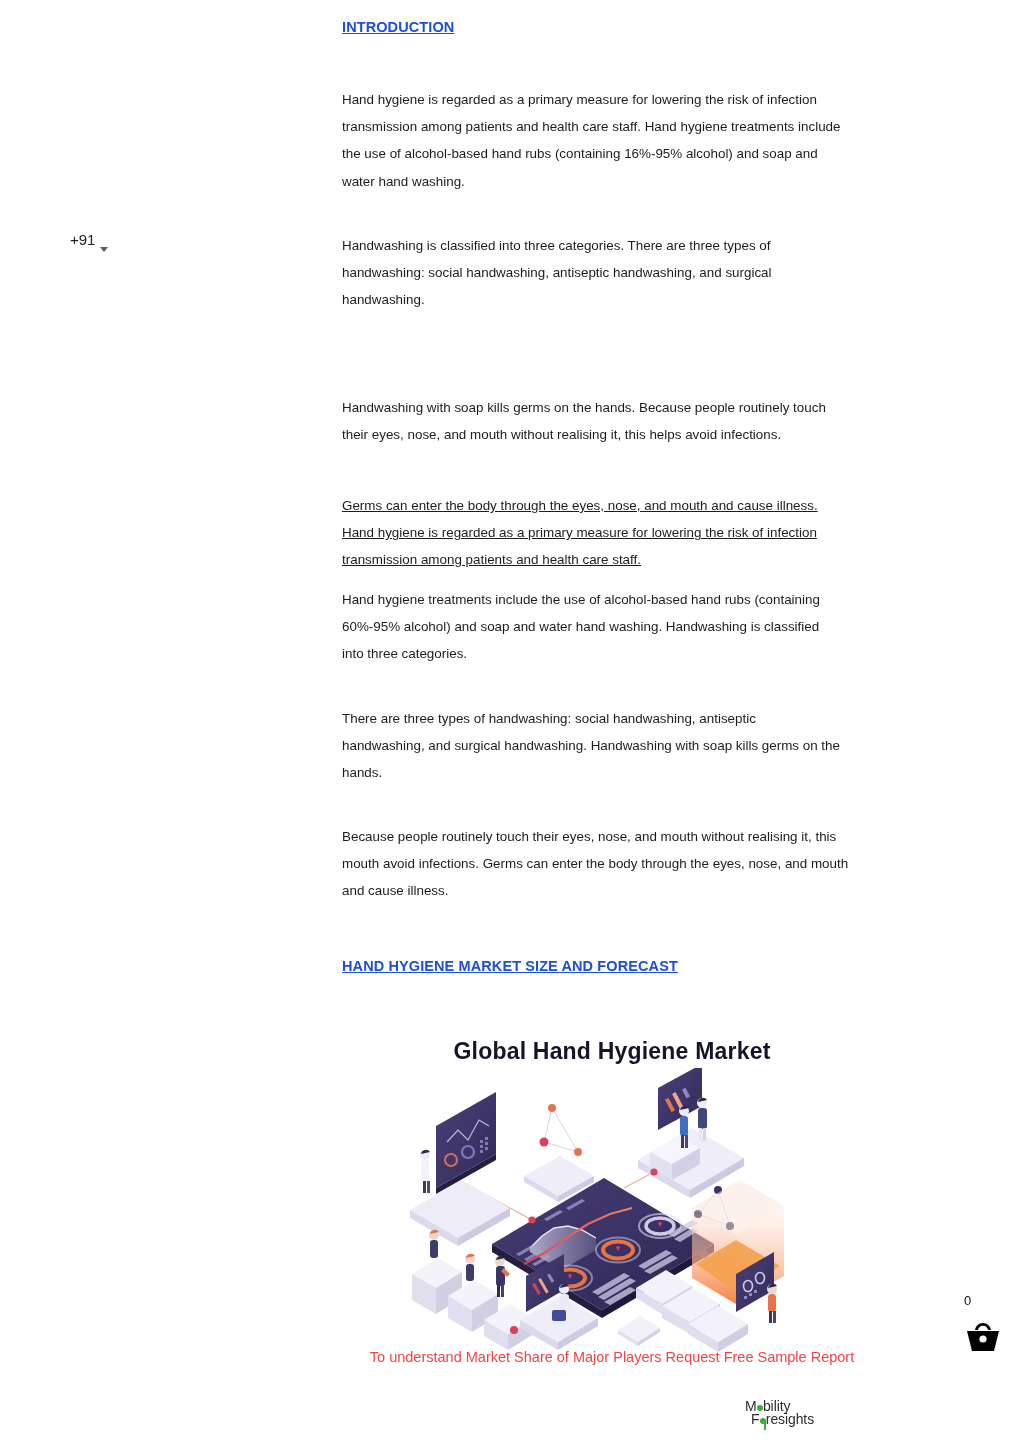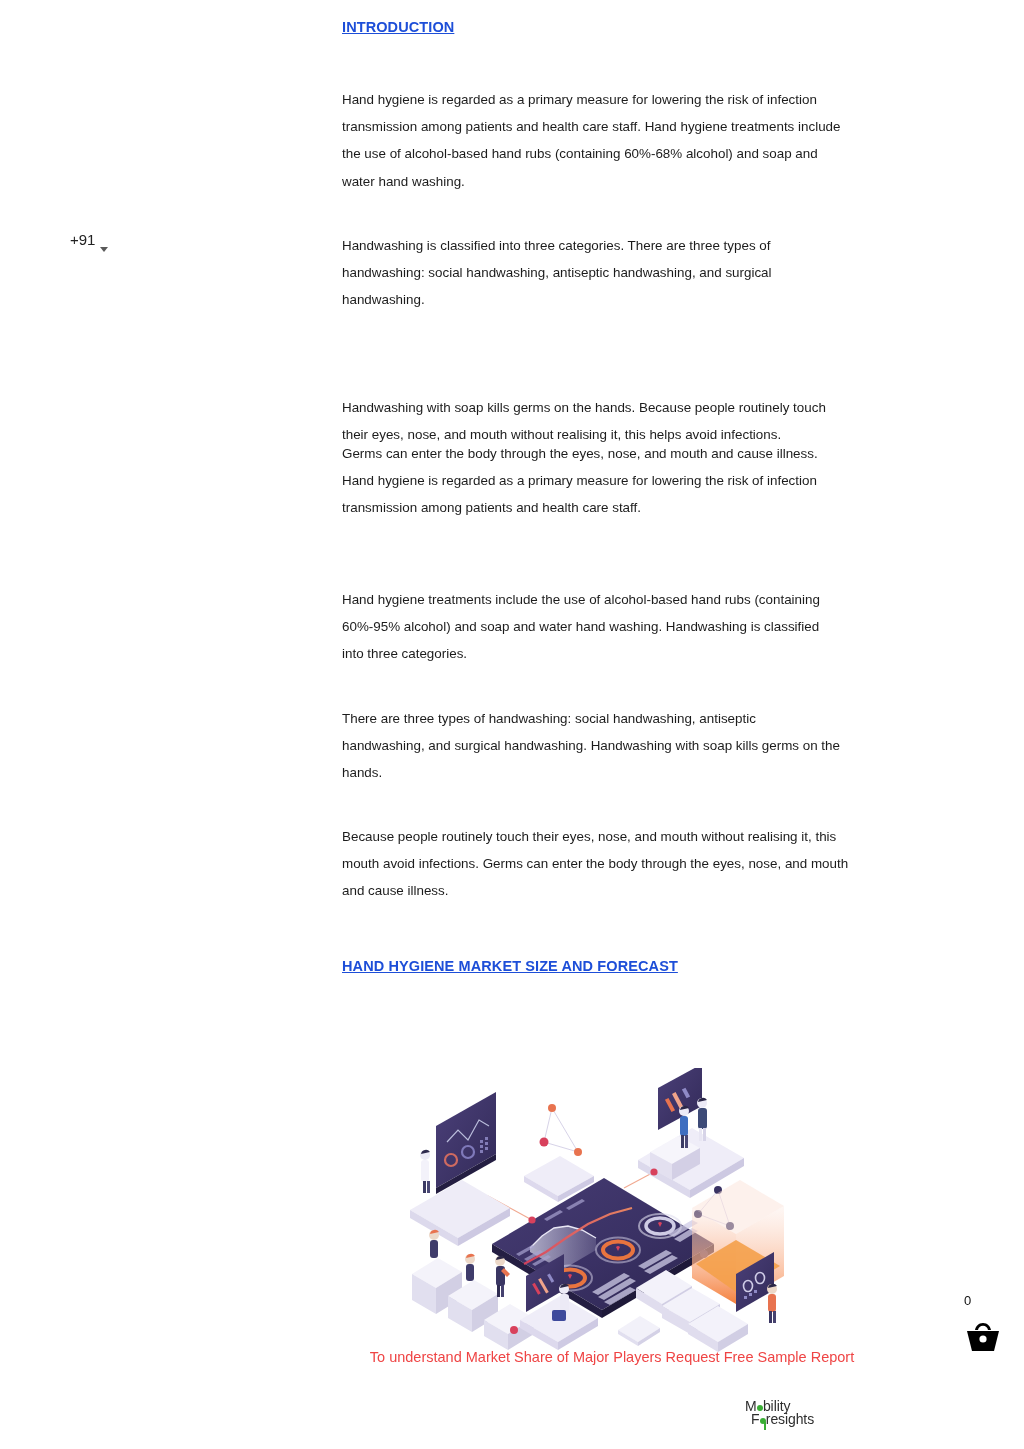--- a/index.html
+++ b/index.html
@@ -81,21 +81,21 @@
     position: absolute;
     left: 0;
     width: 500px;
     font-size: 13.4px;
     line-height: 27.2px;
     color: #1c1c1c;
   }
   .p1 { top: 86px; }
   .p2 { top: 232px; }
   .p3 { top: 350px; margin-top: 44px; }
-  .p4 { top: 440px; }
+  .p4 { top: 492px; text-decoration: underline; }
   .p5 { top: 586px; }
   .p6 { top: 705px; }
   .p7 { top: 823px; width: 510px; }
 
   
   .figure {
     position: absolute;
     left: 342px;
     top: 1020px;
     width: 540px;
@@ -200,34 +200,35 @@
     <span class="caret"></span>
   </div>
 
 
 </div>
 
 <div class="main">
 
   <div class="section-heading heading-intro">INTRODUCTION</div>
 
-  <div class="para p1">Hand hygiene is regarded as a primary measure for lowering the risk of infection transmission among patients and health care staff.  Hand hygiene treatments include the use of alcohol-based hand rubs (containing 60%-68% alcohol) and soap and water hand washing.</div>
+  <div class="para p1">Hand hygiene is regarded as a primary measure for lowering the risk of infection transmission among patients and health care staff.  Hand hygiene treatments include the use of alcohol-based hand rubs (containing 16%-95% alcohol) and soap and water hand washing.</div>
   <div class="para p2">Handwashing is classified into three categories. There are three types of handwashing: social handwashing, antiseptic handwashing, and surgical handwashing.</div>
   <div class="para p3">Handwashing with soap kills germs on the hands. Because people routinely touch their eyes, nose, and mouth without realising it, this helps avoid infections.</div>
   <div class="para p4">Germs can enter the body through the eyes, nose, and mouth and cause illness. Hand hygiene is regarded as a primary measure for lowering the risk of infection transmission among patients and health care staff.</div>
   <div class="para p5">Hand hygiene treatments include the use of alcohol-based hand rubs (containing 60%-95% alcohol) and soap and water hand washing. Handwashing is classified into three categories.</div>
   <div class="para p6">There are three types of handwashing: social handwashing, antiseptic handwashing, and surgical handwashing. Handwashing with soap kills germs on the hands.</div>
   <div class="para p7">Because people routinely touch their eyes, nose, and mouth without realising it, this mouth avoid infections. Germs can enter the body through the eyes, nose, and mouth and cause illness.</div>
 
   <div class="section-heading heading-forecast">HAND HYGIENE MARKET SIZE AND FORECAST</div>
 
 </div>
 
 <div class="figure">
 
+  <div class="figure-title">Global Hand Hygiene Market</div>
 
   <div class="illustration">
     <svg viewBox="0 0 400 290" xmlns="http://www.w3.org/2000/svg">
       <defs>
         <linearGradient id="gDash" x1="0" y1="0" x2="1" y2="1">
           <stop offset="0%" stop-color="#463c73"></stop>
           <stop offset="55%" stop-color="#3a3164"></stop>
           <stop offset="100%" stop-color="#2c2550"></stop>
         </linearGradient>
         <linearGradient id="gWave" x1="0" y1="0" x2="1" y2="0">

